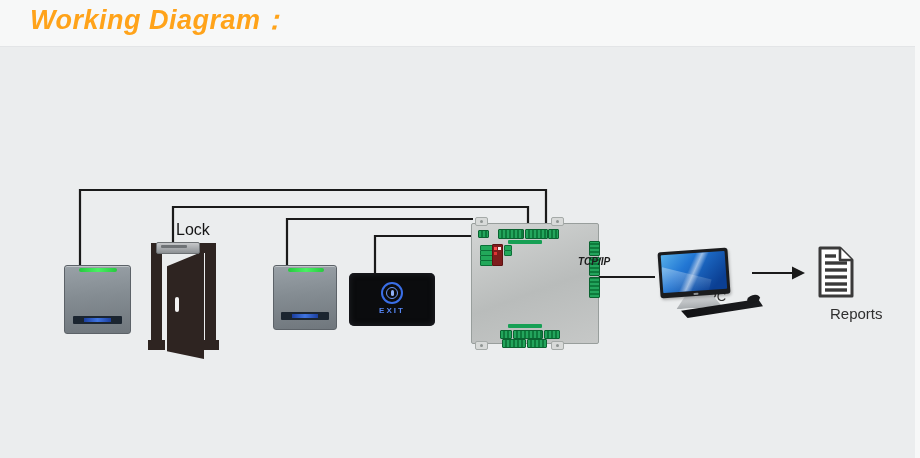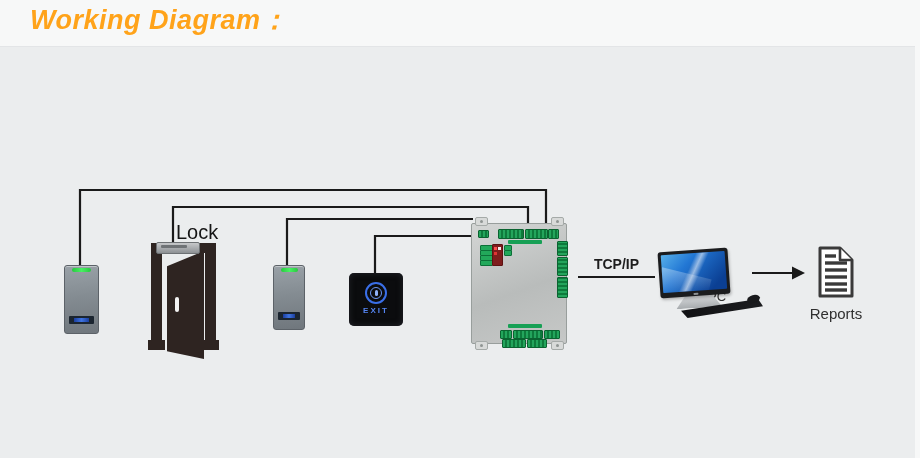--- a/index.html
+++ b/index.html
@@ -10,21 +10,21 @@
   }
   .page-title{
     position:absolute;left:30px;top:2px;
     font-size:27px;font-weight:bold;color:#ffa31a;letter-spacing:0.5px;font-style:italic;
   }
   .panel{
     position:absolute;left:0;top:46px;width:915px;height:412px;
     background:#ebedee;border-top:1px solid #e3e5e7;
   }
   .wires{position:absolute;left:0;top:0;z-index:1;}
-  .device{position:absolute;z-index:2;}
+  .device{position:absolute;z-index:2;padding-left:32px;}
 
   
   .reader{
     background:linear-gradient(175deg,#99a1a7 0%,#848c92 45%,#70777d 100%);
     border:1px solid #5c6268;border-radius:3px;
     box-shadow:inset 0 1px 0 rgba(255,255,255,.4);
   }
   .reader .led{
     position:absolute;left:22%;top:2px;width:58%;height:4px;
     background:linear-gradient(90deg,#27c93f,#49f063,#27c93f);border-radius:2px;
@@ -53,21 +53,21 @@
     position:absolute;left:156px;top:242px;width:42px;height:10px;z-index:4;
     background:linear-gradient(#c6c8ca,#8d9194);
     border:1px solid #6d7174;border-radius:2px;
   }
   .lock-device:after{
     content:"";position:absolute;left:4px;top:2px;width:26px;height:3px;
     background:#6f7376;border-radius:1px;
   }
   .label-lock{
     position:absolute;left:176px;top:221px;z-index:4;
-    font-size:20px;color:#151515;
+    font-size:16px;color:#151515;
   }
 
   
   .exit-btn{
     left:349px;top:273px;width:54px;height:53px;
     background:#0b0c0e;border-radius:5px;
     box-shadow:inset 0 0 6px #23242a;
   }
   .exit-ring{
     position:absolute;left:50%;top:9px;transform:translateX(-50%);
@@ -112,29 +112,29 @@
   .relay{
     position:absolute;left:20px;top:20px;width:9px;height:20px;
     background:#7e1d1d;border:1px solid #5d1212;border-radius:1px;
   }
   .relay .d1{position:absolute;left:1px;top:2px;width:3px;height:3px;background:#ff5050;}
   .relay .d2{position:absolute;left:5px;top:2px;width:3px;height:3px;background:#f3eaea;}
   .relay .d3{position:absolute;left:1px;top:7px;width:3px;height:3px;background:#e03434;}
 
   
   .label-tcpip{
-    position:absolute;left:578px;top:256px;width:77px;text-align:center;z-index:2;
-    font-size:14px;font-weight:bold;color:#1d1d1d;
+    position:absolute;left:578px;top:256px;width:77px;text-align:left;z-index:2;
+    font-size:10px;font-weight:bold;color:#1d1d1d;font-style:italic;
   }
   .label-pc{
     position:absolute;left:708px;top:289px;z-index:2;
     font-size:13px;color:#333;
   }
   .label-reports{
-    position:absolute;left:798px;top:305px;width:76px;text-align:center;z-index:2;
+    position:absolute;left:830px;top:305px;width:76px;text-align:left;z-index:2;
     font-size:15px;color:#2f2f2f;
   }
 
   
   .monitor{
     position:absolute;left:659px;top:250px;width:70px;height:46px;z-index:3;
     background:#1b1c1e;border-radius:3px;transform:rotate(-4deg);
     box-shadow:1px 2px 3px rgba(0,0,0,.25);
   }
   .screen{

